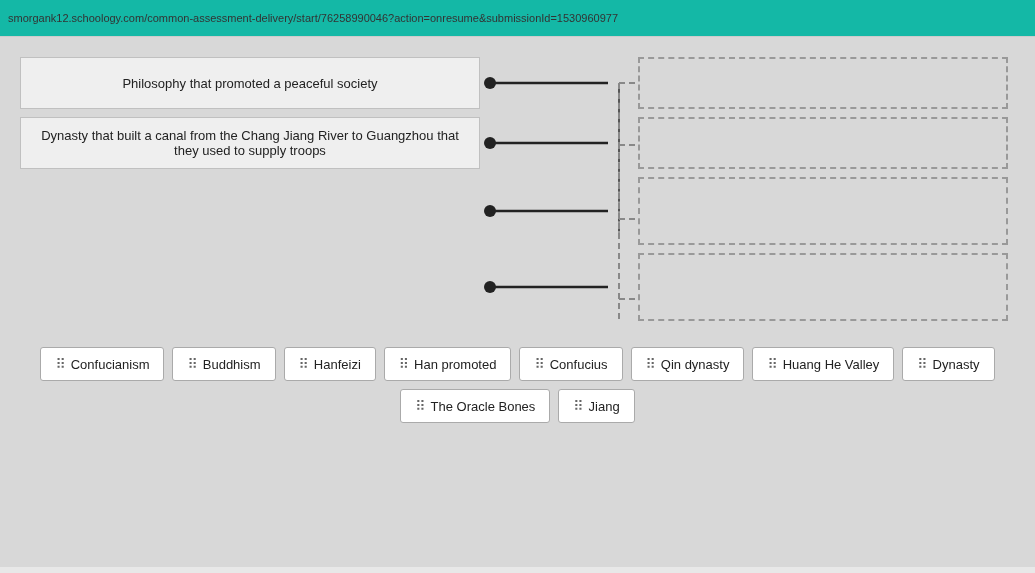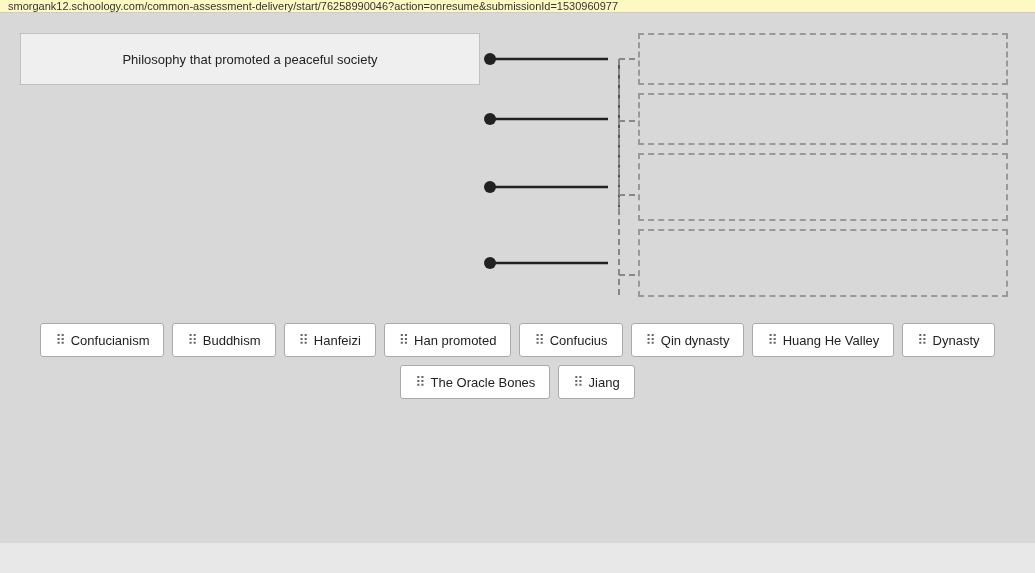--- a/index.html
+++ b/index.html
@@ -5,23 +5,23 @@
     * { box-sizing: border-box; margin: 0; padding: 0; }
     body {
       font-family: Arial, sans-serif;
       background: #e8e8e8;
       width: 1035px;
       min-height: 573px;
       overflow: hidden;
     }
 
     .url-bar {
-      background: #fef9c3;
+      background: #14b8a6;
       border-bottom: 1px solid #ccc;
-      padding: 0 8px;
+      padding: 12px 8px;
       font-size: 11px;
       color: #333;
       white-space: nowrap;
       overflow: hidden;
     }
 
     .main-content {
       padding: 10px 20px;
       background: #d8d8d8;
       min-height: 530px;
@@ -97,20 +97,23 @@
   <div class="matching-section">
 
     <div class="left-prompts">
 
       <div class="prompt-card">
         <span>Philosophy that promoted a peaceful society</span>
       </div>
 
 
 
+      <div class="prompt-card">
+        <span>Dynasty that built a canal from the Chang Jiang River to Guangzhou that they used to supply troops</span>
+      </div>
     </div>
 
     <div style="width:130px; position:relative; display:flex; flex-direction:column; gap:8px;">
 
       <div style="min-height:52px; display:flex; align-items:center; position:relative;">
         <svg width="130" height="52" overflow="visible">
 
           <circle cx="6" cy="26" r="6" fill="#222"></circle>
           <line x1="6" y1="26" x2="80" y2="26" stroke="#222" stroke-width="2.5"></line>
           <line x1="80" y1="26" x2="80" y2="26" stroke="#222" stroke-width="2.5"></line>

